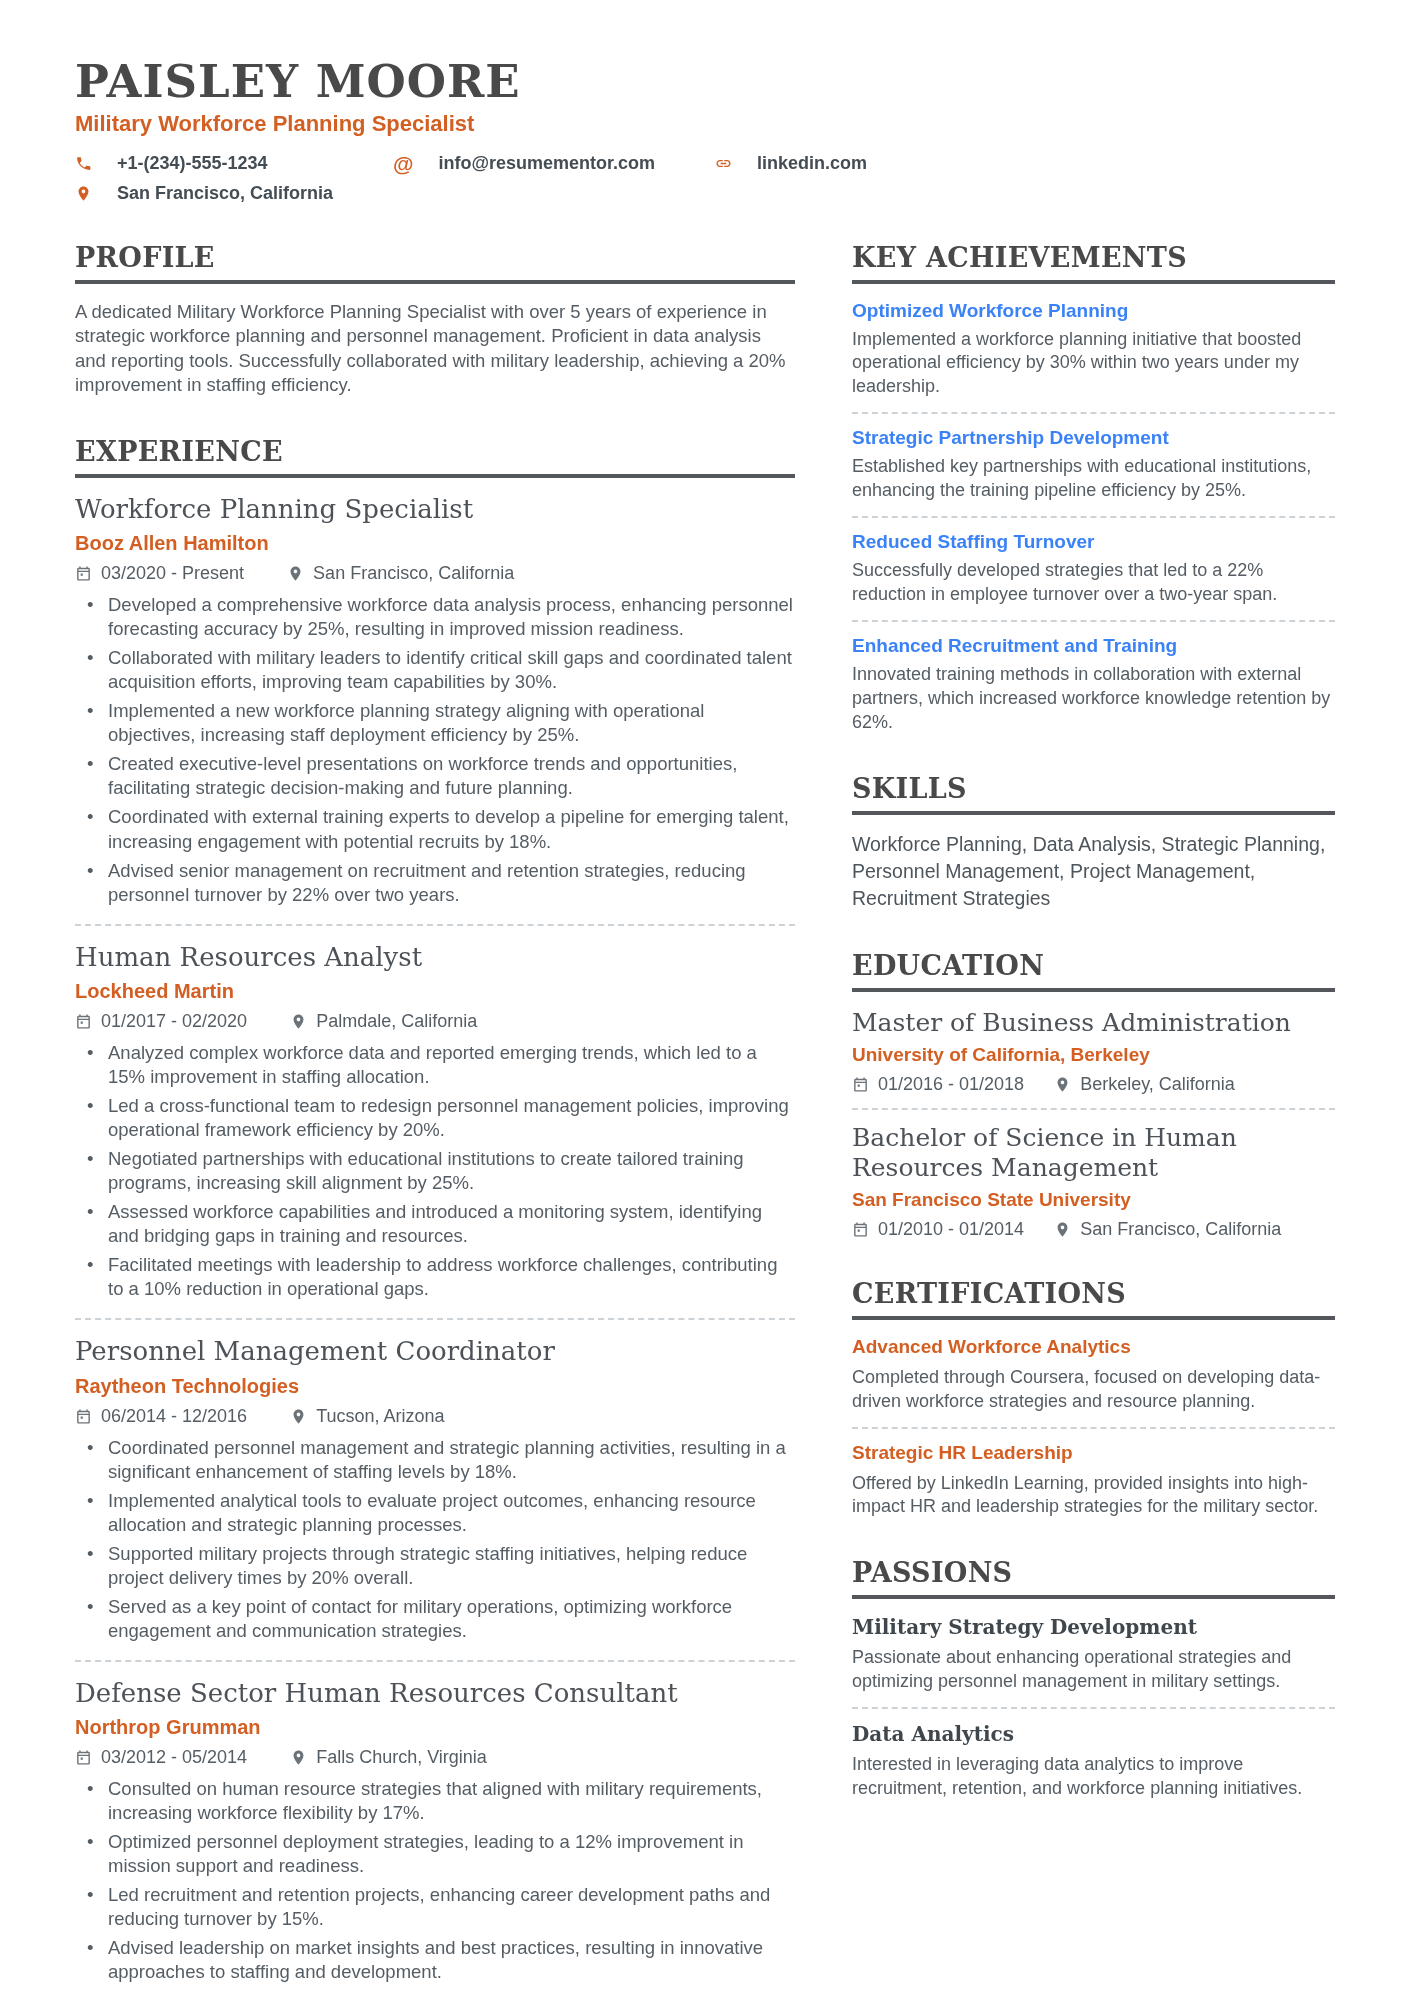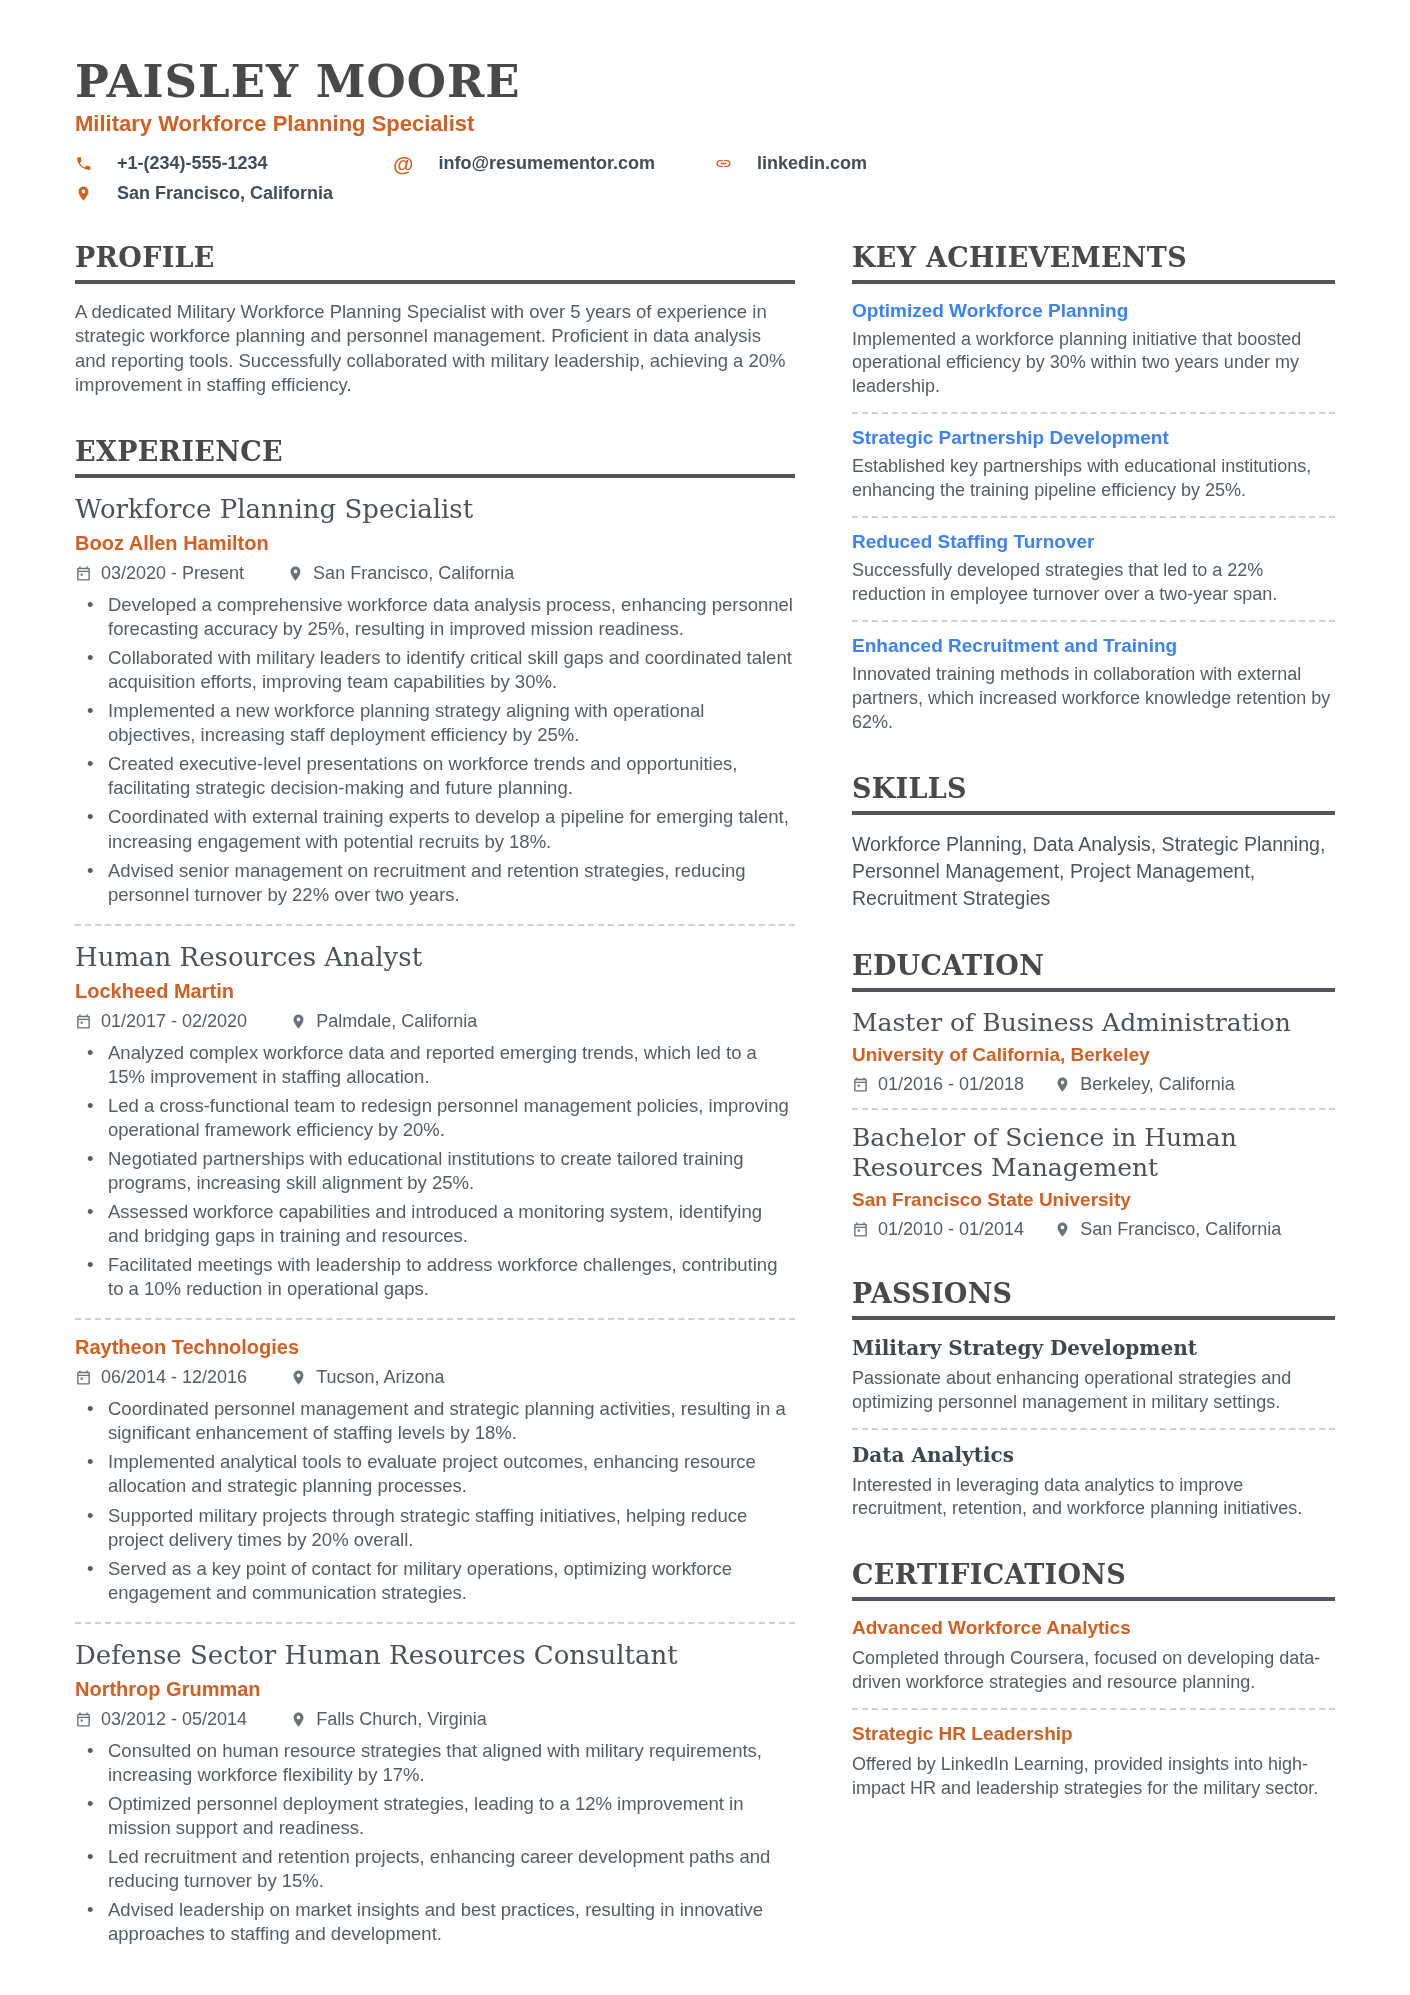--- a/index.html
+++ b/index.html
@@ -185,20 +185,21 @@
             <li>Analyzed complex workforce data and reported emerging trends, which led to a 15% improvement in staffing allocation.</li>
             <li>Led a cross-functional team to redesign personnel management policies, improving operational framework efficiency by 20%.</li>
             <li>Negotiated partnerships with educational institutions to create tailored training programs, increasing skill alignment by 25%.</li>
             <li>Assessed workforce capabilities and introduced a monitoring system, identifying and bridging gaps in training and resources.</li>
             <li>Facilitated meetings with leadership to address workforce challenges, contributing to a 10% reduction in operational gaps.</li>
           </ul>
         </article>
         <div class="dash"></div>
 
         <article class="job">
+          <h3 class="job-title">Personnel Management Coordinator</h3>
           <div class="company">Raytheon Technologies</div>
           <div class="meta">
             <span class="mi">
               <svg class="ic">
                   <use href="#i-cal"></use>
                 </svg>
               <span>06/2014 - 12/2016</span>
             </span>
             <span class="mi">
               <svg class="ic">
@@ -314,44 +315,44 @@
               <svg class="ic">
                   <use href="#i-pin"></use>
                 </svg>
               <span>San Francisco, California</span>
             </span>
           </div>
         </article>
       </section>
 
       <section>
+        <h2 class="sec">CERTIFICATIONS</h2>
+
+        <div>
+          <div class="cert-title">Advanced Workforce Analytics</div>
+          <p class="rt-text">Completed through Coursera, focused on developing data-driven workforce strategies and resource planning.</p>
+        </div>
+        <div class="dash"></div>
+
+        <div>
+          <div class="cert-title">Strategic HR Leadership</div>
+          <p class="rt-text">Offered by LinkedIn Learning, provided insights into high-impact HR and leadership strategies for the military sector.</p>
+        </div>
+      </section>
+
+      <section>
         <h2 class="sec">PASSIONS</h2>
 
         <div>
           <div class="passion-title">Military Strategy Development</div>
           <p class="rt-text">Passionate about enhancing operational strategies and optimizing personnel management in military settings.</p>
         </div>
         <div class="dash"></div>
 
         <div>
           <div class="passion-title">Data Analytics</div>
           <p class="rt-text">Interested in leveraging data analytics to improve recruitment, retention, and workforce planning initiatives.</p>
         </div>
       </section>
-
-      <section>
-        <h2 class="sec">CERTIFICATIONS</h2>
-
-        <div>
-          <div class="cert-title">Advanced Workforce Analytics</div>
-          <p class="rt-text">Completed through Coursera, focused on developing data-driven workforce strategies and resource planning.</p>
-        </div>
-        <div class="dash"></div>
-
-        <div>
-          <div class="cert-title">Strategic HR Leadership</div>
-          <p class="rt-text">Offered by LinkedIn Learning, provided insights into high-impact HR and leadership strategies for the military sector.</p>
-        </div>
-      </section>
     </div>
   </div>
 
 </div>
 
 </body></html>

